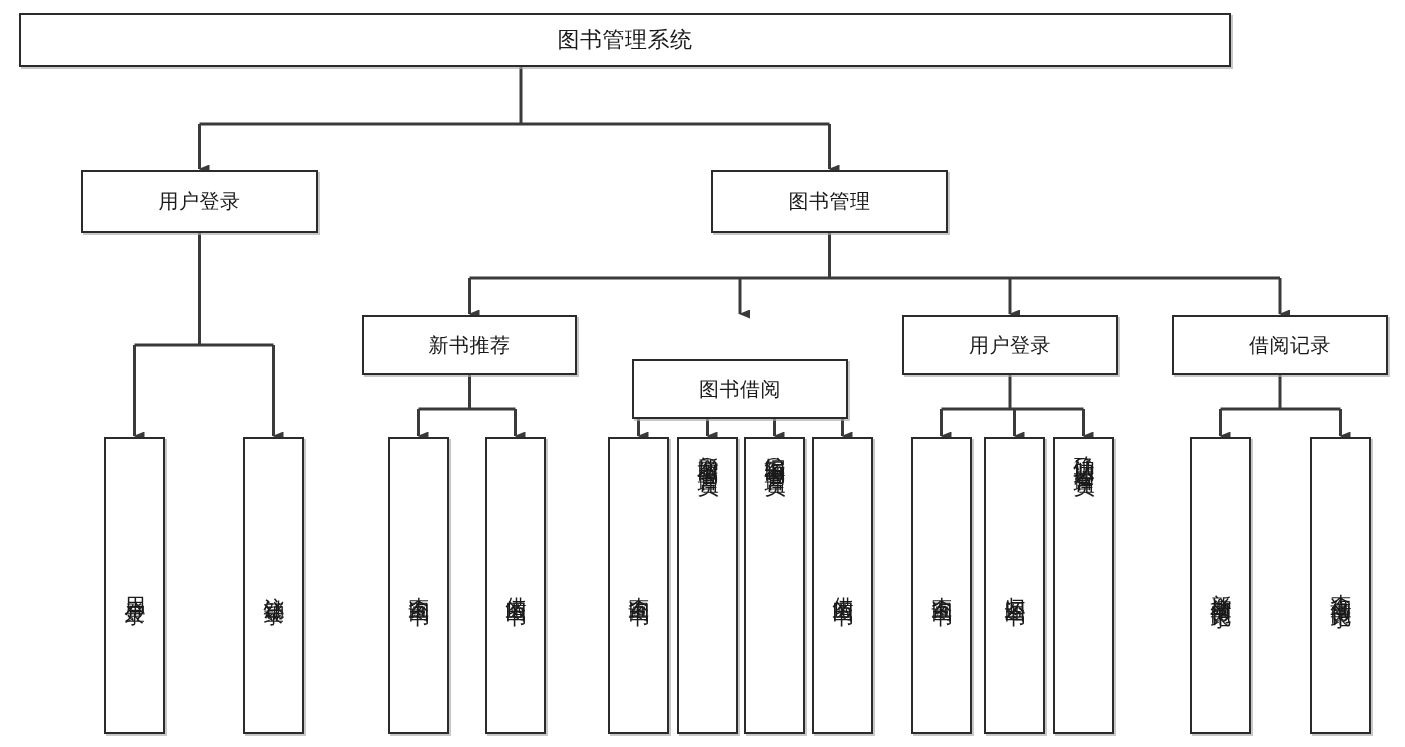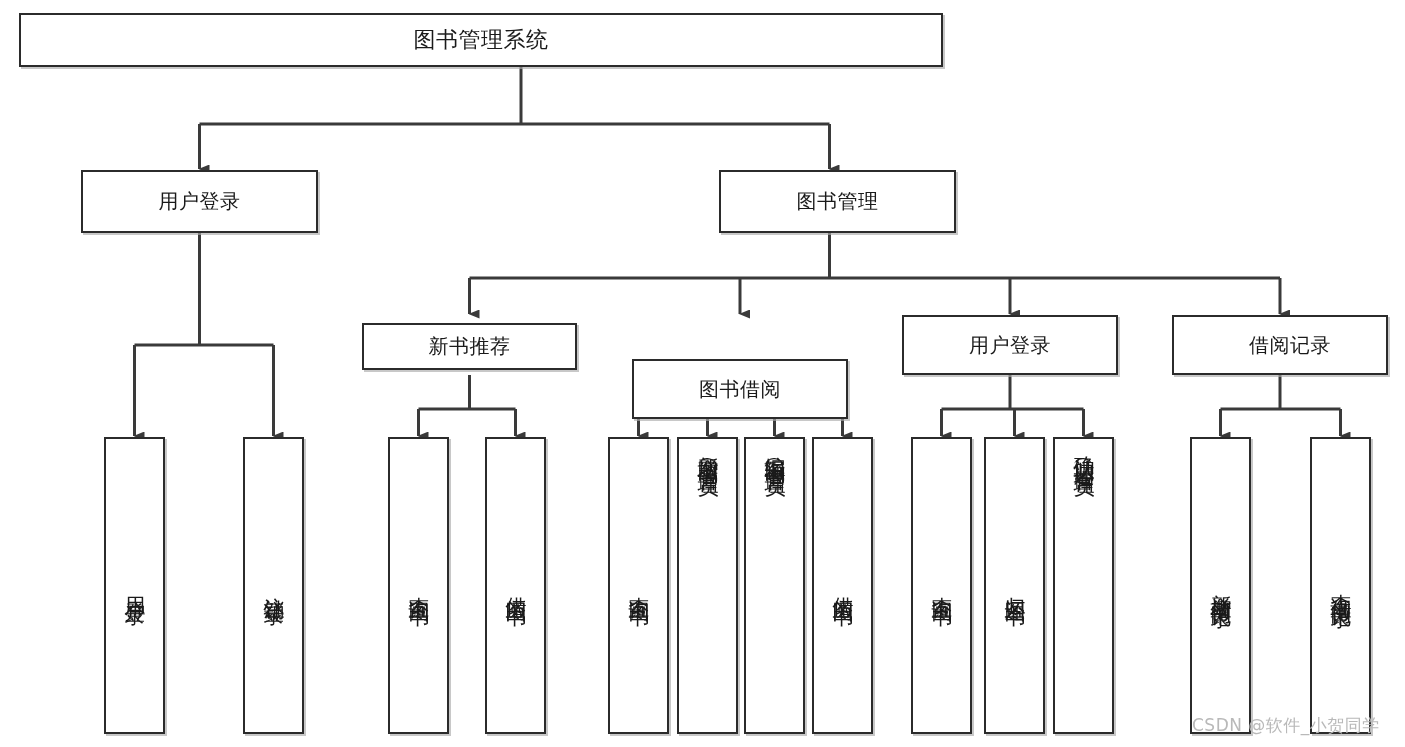--- a/index.html
+++ b/index.html
@@ -116,30 +116,30 @@
         <path d="M1014.5,409 L1014.5,436" marker-end="url(#arrowhead)"></path>
         <path d="M1083.5,409 L1083.5,436" marker-end="url(#arrowhead)"></path>
         <path d="M1280,375 L1280,409"></path>
         <path d="M1220.5,409 L1340.5,409"></path>
         <path d="M1220.5,409 L1220.5,436" marker-end="url(#arrowhead)"></path>
         <path d="M1340.5,409 L1340.5,436" marker-end="url(#arrowhead)"></path>
       </g>
   </svg>
 
   <div id="nodes-layer">
-      <div class="node-box" style="left: 19px; top: 13px; width: 924px; height: 54px; align-items: center;">
+      <div class="node-box" style="left: 19px; top: 13px; width: 1212px; height: 54px; align-items: center;">
         <div class="node-label" style="font-size: 22px;">图书管理系统</div>
       </div>
       <div class="node-box" style="left: 81px; top: 170px; width: 237px; height: 63px;">
         <div class="node-label">用户登录</div>
       </div>
-      <div class="node-box" style="left: 711px; top: 170px; width: 237px; height: 63px; margin-left: 8px;">
+      <div class="node-box" style="left: 711px; top: 170px; width: 237px; height: 63px;">
         <div class="node-label">图书管理</div>
       </div>
-      <div class="node-box" style="left: 362px; top: 315px; width: 215px; height: 47px; margin-top: 8px;">
+      <div class="node-box" style="left: 362px; top: 315px; width: 215px; height: 60px;">
         <div class="node-label">新书推荐</div>
       </div>
       <div class="node-box" style="left: 632px; top: 315px; width: 216px; height: 60px; margin-top: 44px;">
         <div class="node-label">图书借阅</div>
       </div>
       <div class="node-box" style="left: 902px; top: 315px; width: 216px; height: 60px;">
         <div class="node-label">用户登录</div>
       </div>
       <div class="node-box" style="left: 1172px; top: 315px; width: 216px; height: 60px; padding-left: 20px;">
         <div class="node-label">借阅记录</div>
@@ -178,14 +178,13 @@
         <div class="node-label">确认归还（管理员）</div>
       </div>
       <div class="node-box vertical centered" style="left: 1190px; top: 437px; width: 61px; height: 297px;">
         <div class="node-label">新增借阅记录</div>
       </div>
       <div class="node-box vertical centered" style="left: 1310px; top: 437px; width: 61px; height: 297px;">
         <div class="node-label">查询借阅记录</div>
       </div>
     </div>
 
-  <div class="watermark" style="left: 1192px; top: 714px; color: rgb(185, 185, 185);">CSDN @软件_小贺同学</div>
 </div>
 
 </body></html>

